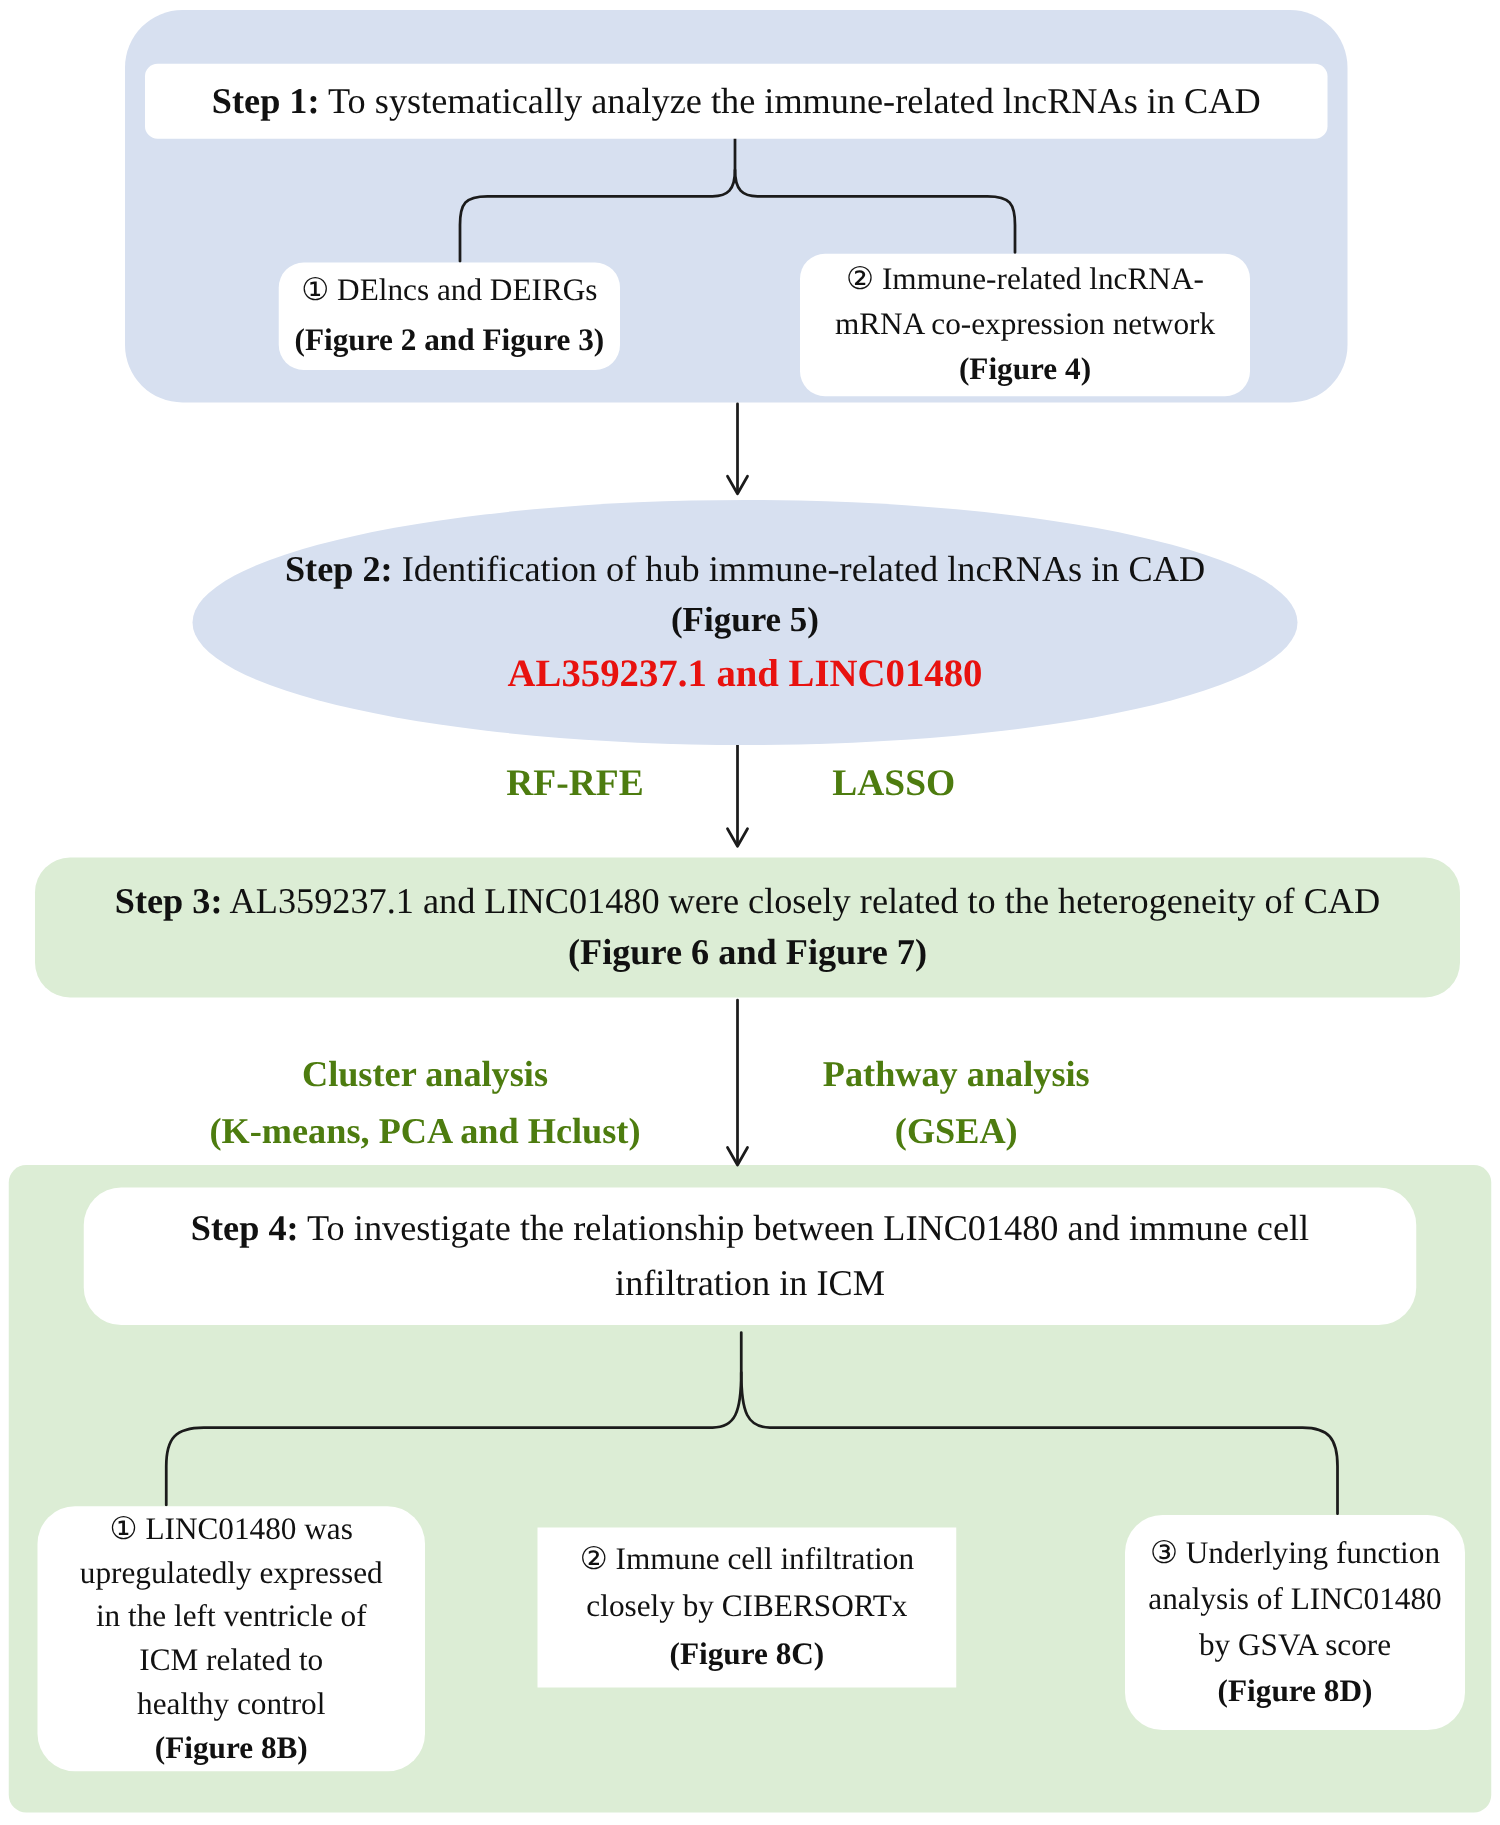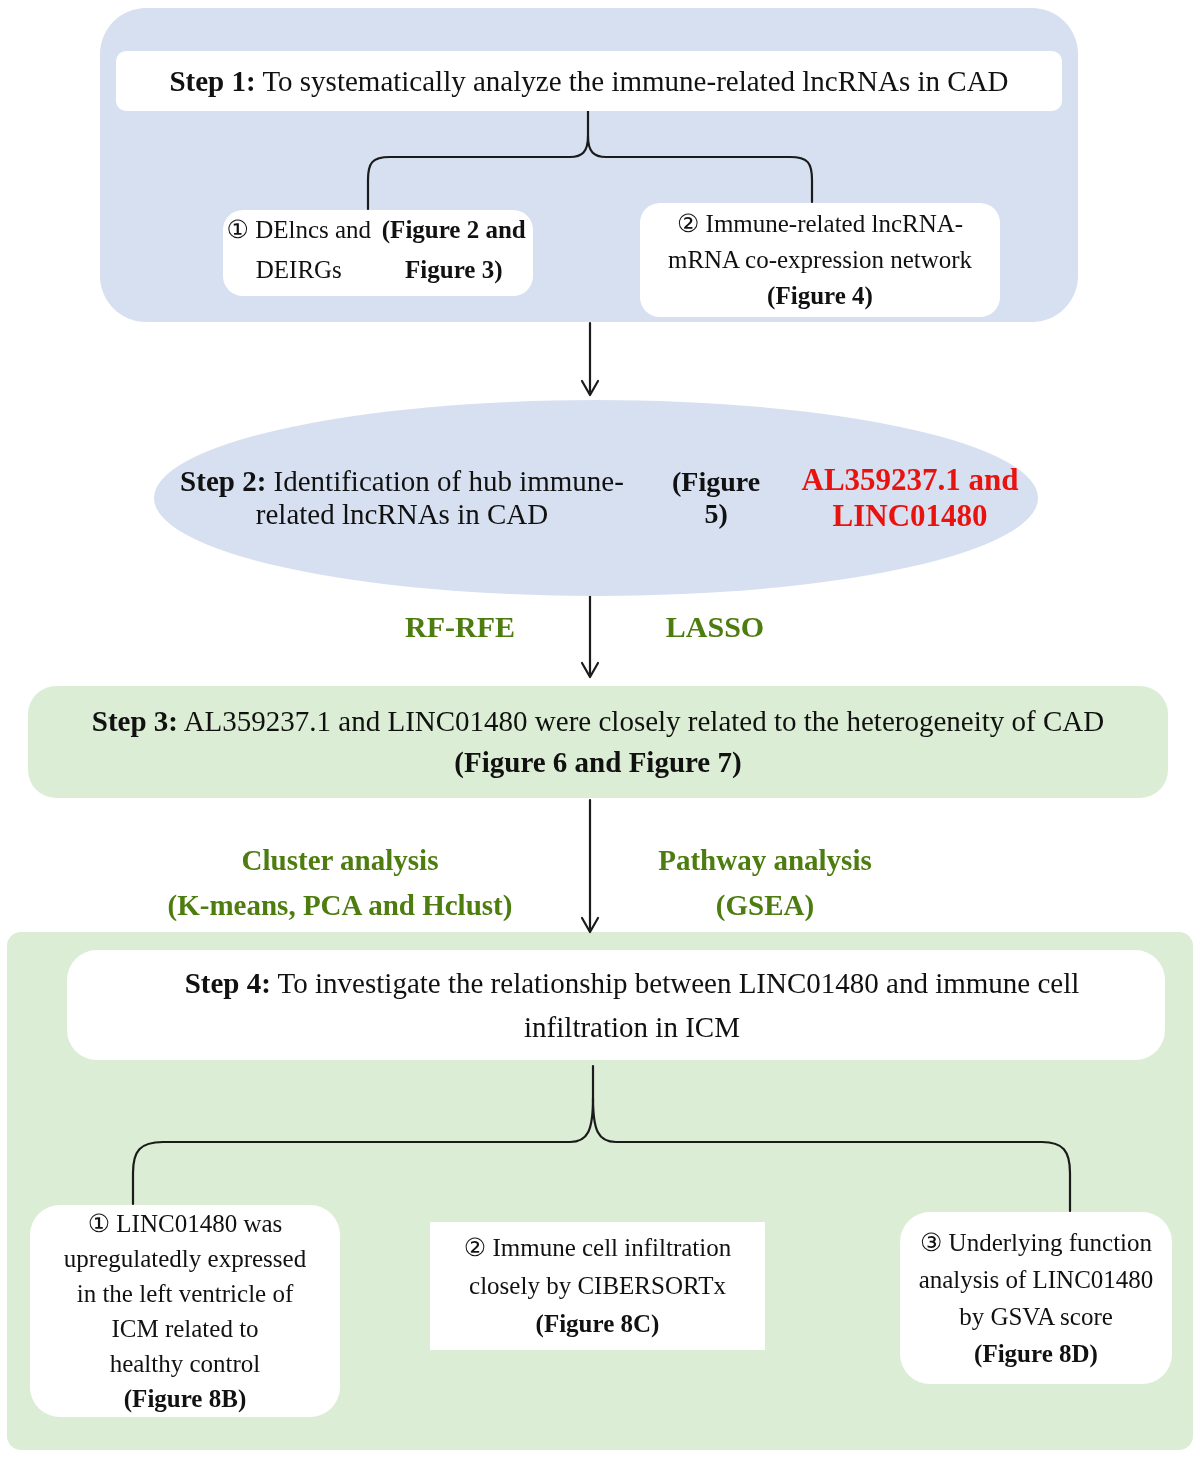--- a/index.html
+++ b/index.html
@@ -15,47 +15,47 @@
   .white { background:#ffffff; }
   .center { text-align:center; }
   .bold { font-weight:bold; }
   .red { color:#e8120f; }
   .methodtxt { color:#4d7c0f; font-weight:bold; }
 
   
   .step1-panel { left:100px; top:8px; width:978px; height:314px; border-radius:46px; }
   .step1-title { left:116px; top:35px; width:946px; height:60px; border-radius:10px;
                  display:flex; align-items:center; justify-content:center; font-size:29px;margin-top:16px; }
-  .s1-box-a { left:223px; top:210px; width:310px; height:86px; border-radius:20px;
-              display:flex; flex-direction:row; justify-content:center; font-size:25px; line-height:40px; }
+  .s1-box-a { left:223px; top:210px; width:273px; height:86px; border-radius:20px;
+              display:flex; flex-direction:column; justify-content:center; font-size:25px; line-height:40px; }
   .s1-box-b { left:640px; top:203px; width:360px; height:114px; border-radius:20px;
               display:flex; flex-direction:column; justify-content:center; font-size:25px; line-height:36px; }
 
   
   .step2-ellipse { left:154px; top:400px; width:884px; height:196px; border-radius:50%;
-                   background:#d7e0f0; display:flex; flex-direction:row; justify-content:center;
-                   align-items:center; gap:22px; }
+                   background:#d7e0f0; display:flex; flex-direction:column; justify-content:center;
+                   align-items:center; gap:8px; }
   .step2-l1 { font-size:29px; }
   .step2-l2 { font-size:28px; font-weight:bold; }
   .step2-l3 { font-size:31px; font-weight:bold; }
 
   .m-rfrfe { left:385px; top:610px; width:150px; font-size:30px; }
   .m-lasso { left:640px; top:610px; width:150px; font-size:30px; }
 
   
   .step3-panel { left:28px; top:686px; width:1140px; height:112px; border-radius:28px;
                  display:flex; flex-direction:column; justify-content:center; font-size:29px; line-height:41px; z-index:2; }
 
   .m-cluster { left:150px; top:838px; width:380px; font-size:29px; line-height:45px; }
   .m-pathway { left:620px; top:838px; width:290px; font-size:29px; line-height:45px; }
 
   
   .step4-panel { left:7px; top:932px; width:1186px; height:518px; border-radius:14px; }
   .step4-title { left:67px; top:950px; width:1066px; height:110px; border-radius:30px;
-                 display:flex; flex-direction:column; justify-content:center; font-size:29px; line-height:44px;padding-left:32px; }
+                 display:flex; flex-direction:column; justify-content:center; font-size:29px; line-height:44px; }
   .s4-box-1 { left:30px; top:1205px; width:310px; height:212px; border-radius:30px;
               display:flex; flex-direction:column; justify-content:center; font-size:25px; line-height:35px; }
   .s4-box-2 { left:430px; top:1222px; width:335px; height:128px; border-radius:0;
               display:flex; flex-direction:column; justify-content:center; font-size:25px; line-height:38px; }
   .s4-box-3 { left:900px; top:1212px; width:272px; height:172px; border-radius:30px;
               display:flex; flex-direction:column; justify-content:center; font-size:25px; line-height:37px; }
 </style>
 </head>
 <body>
 

